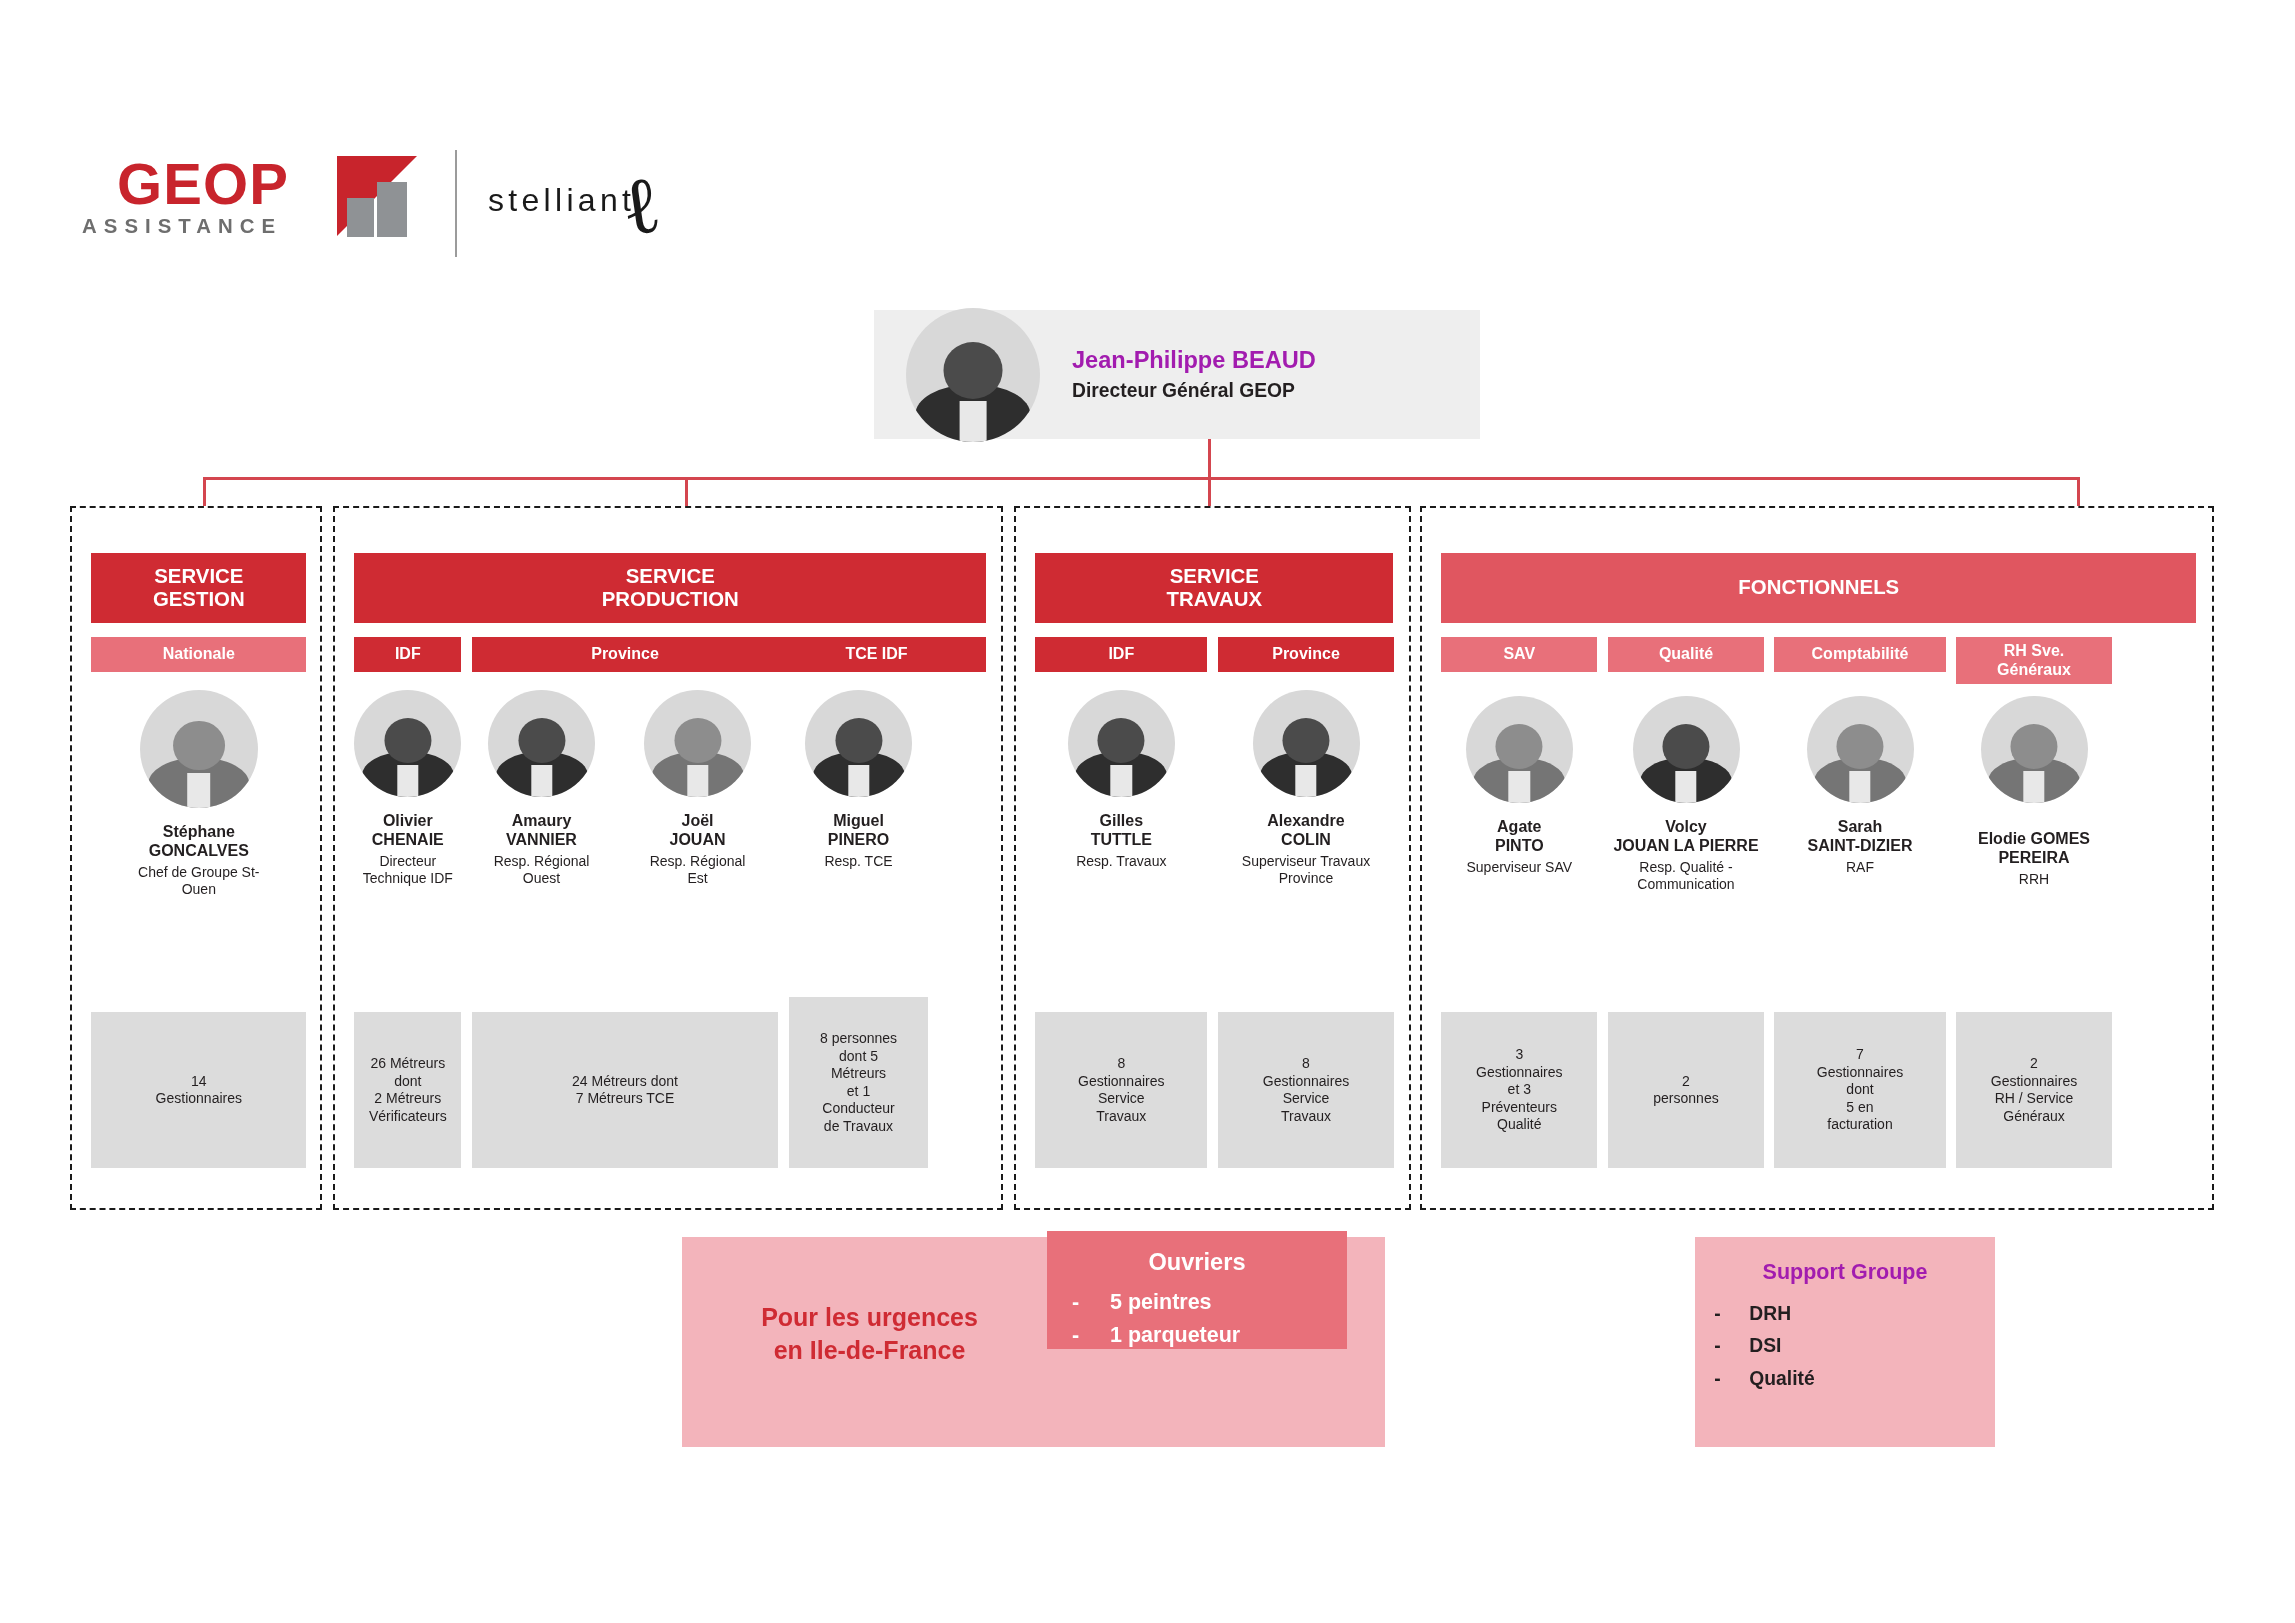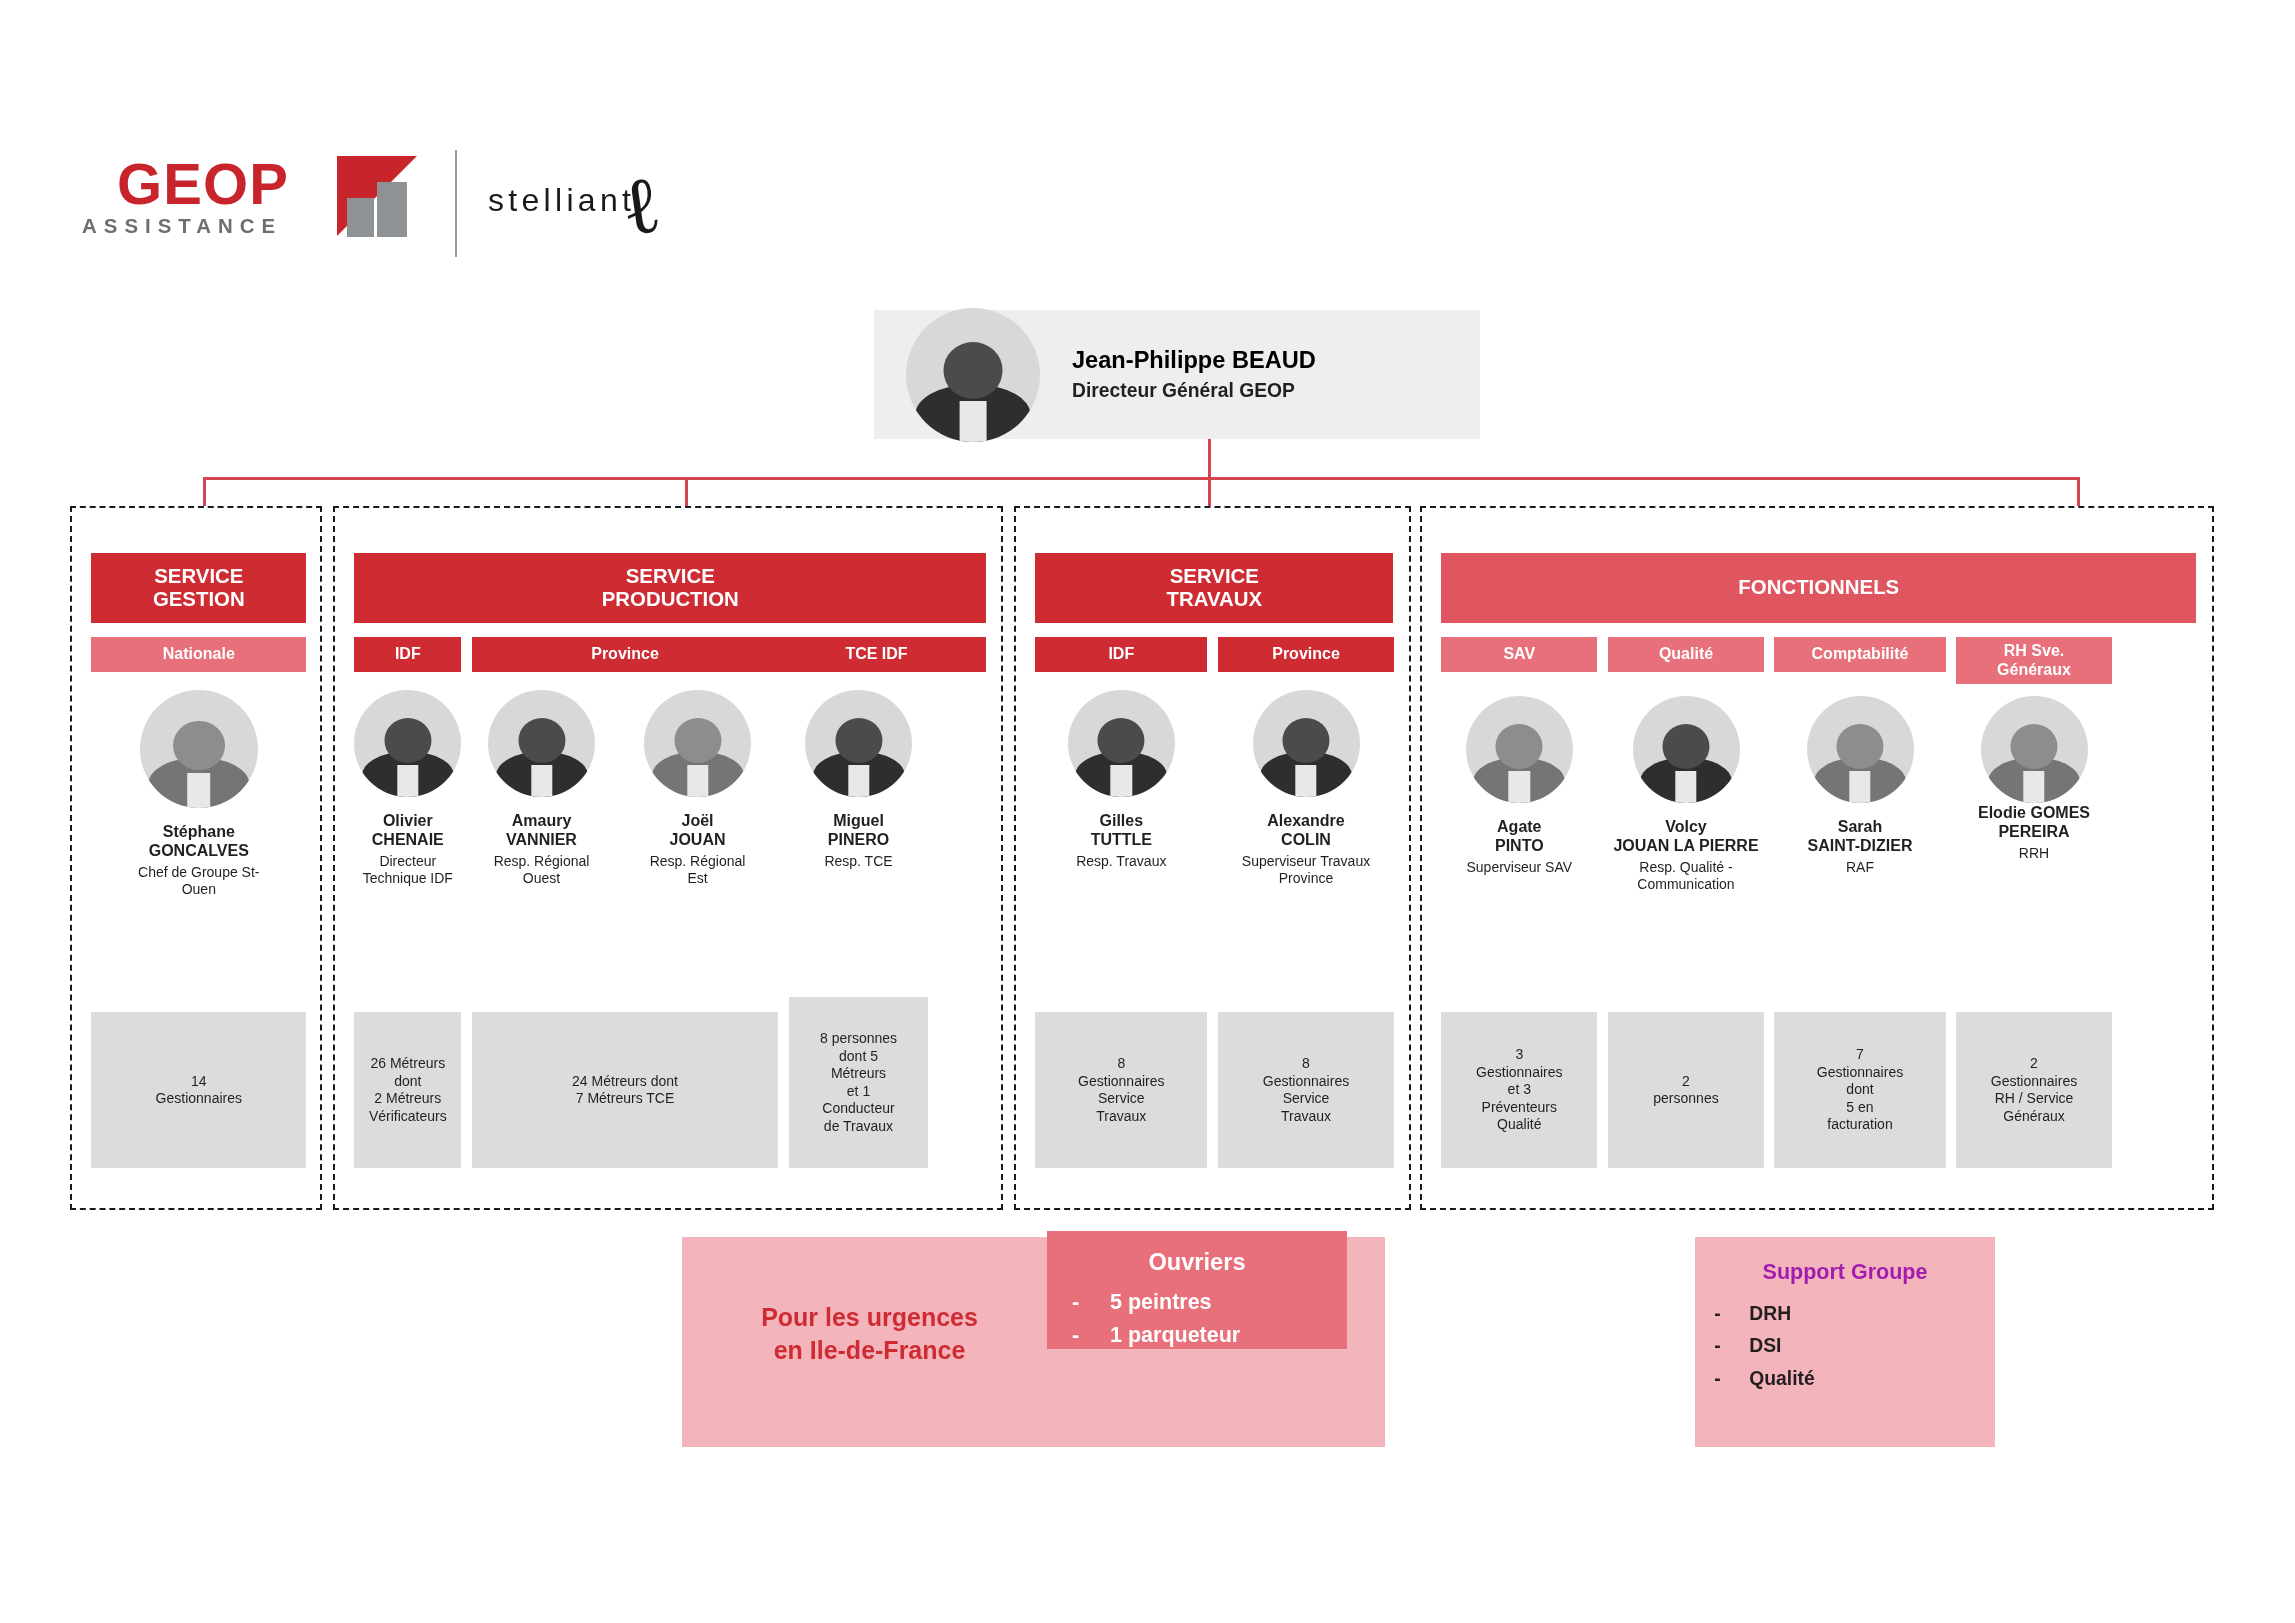--- a/index.html
+++ b/index.html
@@ -43,21 +43,21 @@
   
   .conn { position:absolute; background:#d4464f; }
   
   #ceo-box {
     position:absolute; left:874px; top:310px; width:606px; height:129px;
     background:#eeeeee;
     display:flex; align-items:center;
   }
   #ceo-box .avatar { margin-left:32px; }
   #ceo-text { margin-left:32px; }
-  #ceo-name { color:#000000; font-size:23.6px; font-weight:bold; }
+  #ceo-name { color:#a21caf; font-size:23.6px; font-weight:bold; }
   #ceo-role { color:#231f20; font-size:19.3px; font-weight:bold; margin-top:6.4px; }
 
   .avatar {
     border-radius:50%; overflow:hidden; position:relative;
     background:#d8d8d8; flex:0 0 auto;
   }
   .avatar .head {
     position:absolute; left:50%; top:26%;
     width:44%; height:42%; border-radius:50%;
     transform:translateX(-50%);
@@ -330,21 +330,21 @@
     <div class="p-name" style="margin-top:14px; white-space:pre-line;">Sarah
 SAINT-DIZIER</div>
     <div class="p-role" style="white-space:pre-line;">RAF</div>
   </div>
   <div class="person" style="left:534px; top:188px; width:156px;">
     <div class="avatar light" style="width:107px;height:107px;margin:0 auto;">
       <div class="body"></div>
         <div class="shirt"></div>
         <div class="head"></div>
     </div>
-    <div class="p-name" style="margin-top:0; white-space:pre-line;">Elodie GOMES
+    <div class="p-name" style="margin-top:26px; white-space:pre-line;">Elodie GOMES
 PEREIRA</div>
     <div class="p-role" style="white-space:pre-line;">RRH</div>
   </div>
 
   <div class="notebox" style="left:19.3px; top:504px; width:156px; height:156px; white-space:pre-line;">3
 Gestionnaires
 et 3
 Préventeurs
 Qualité</div>
   <div class="notebox" style="left:186px; top:504px; width:156px; height:156px; white-space:pre-line;">2

